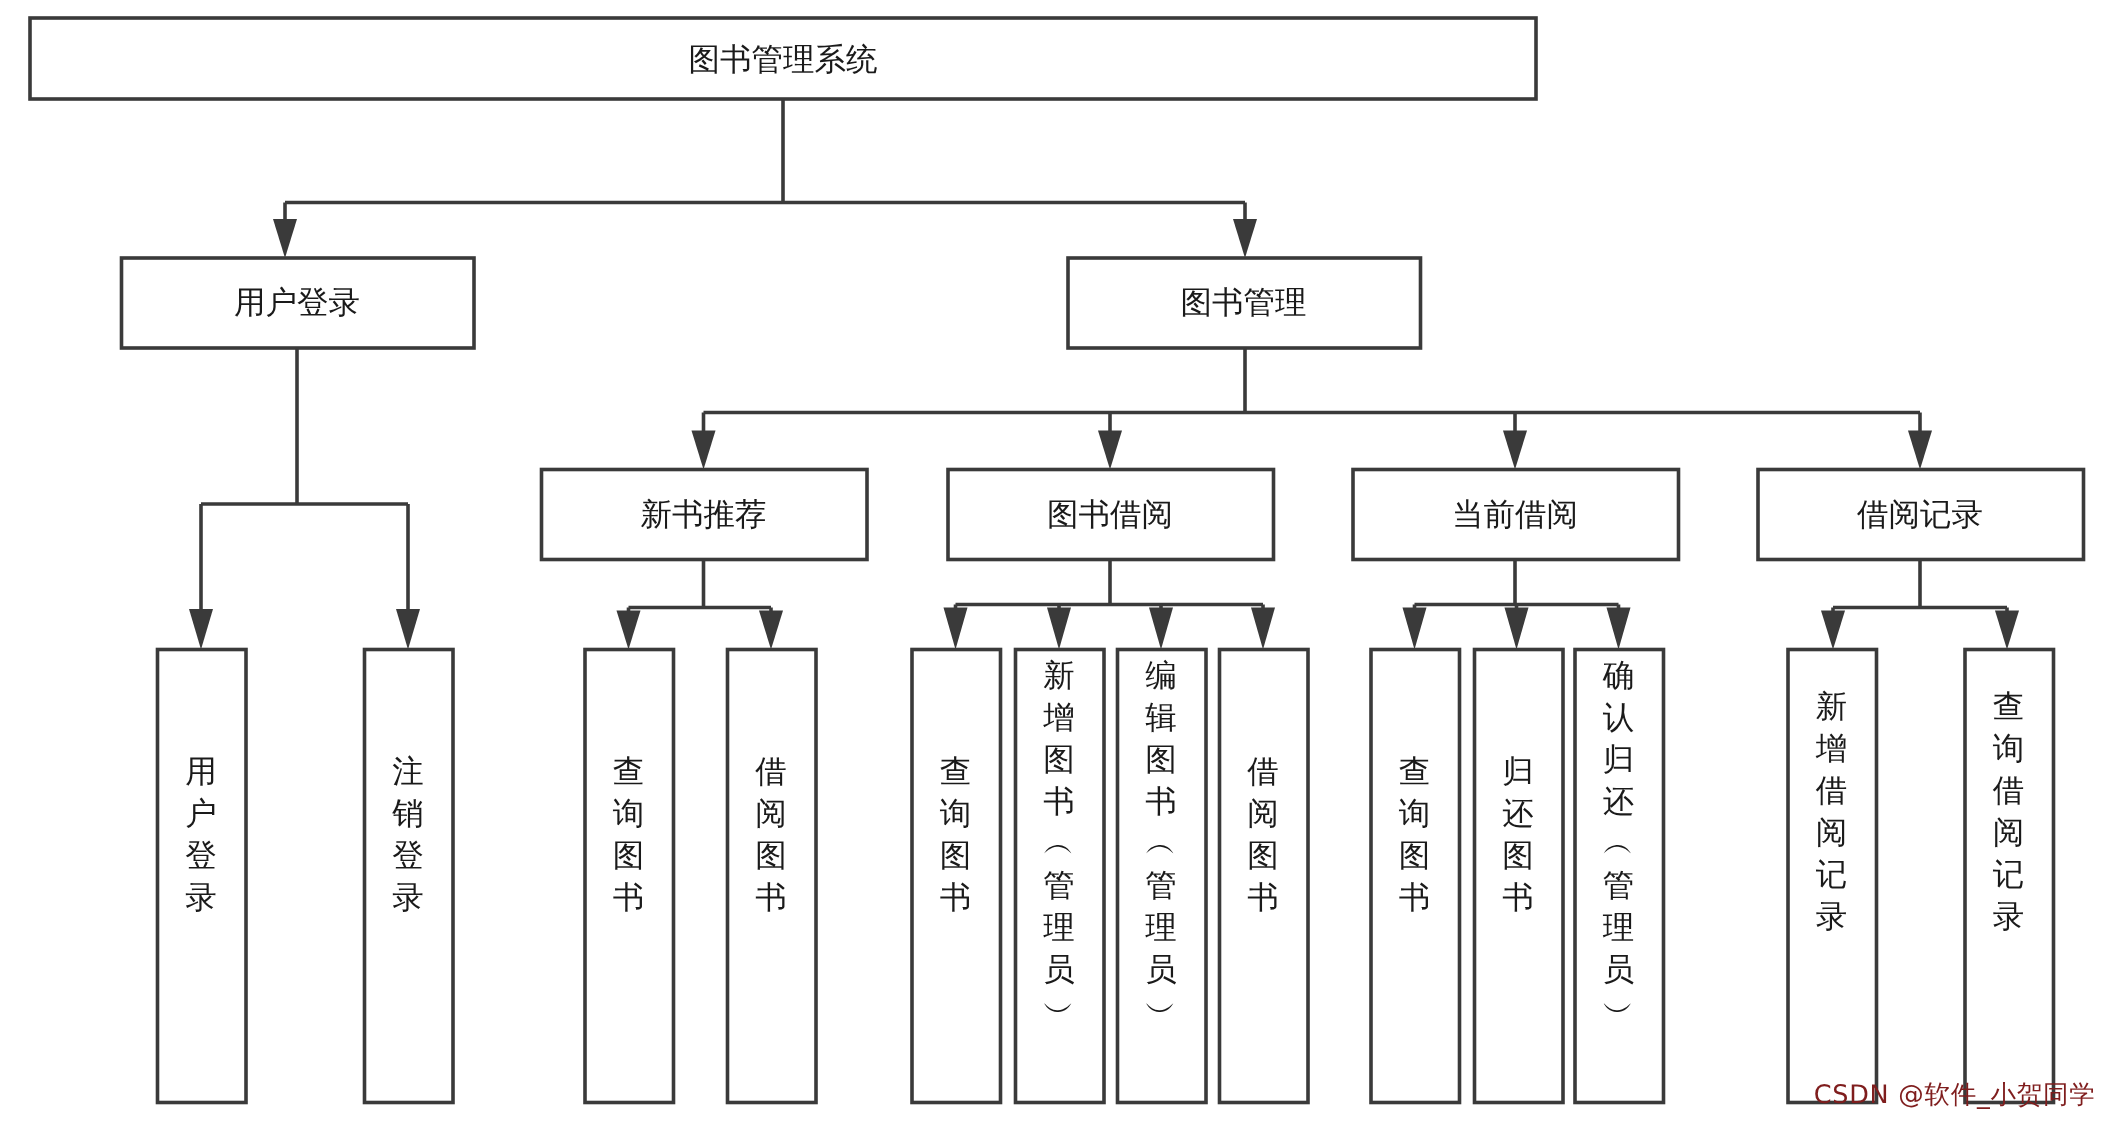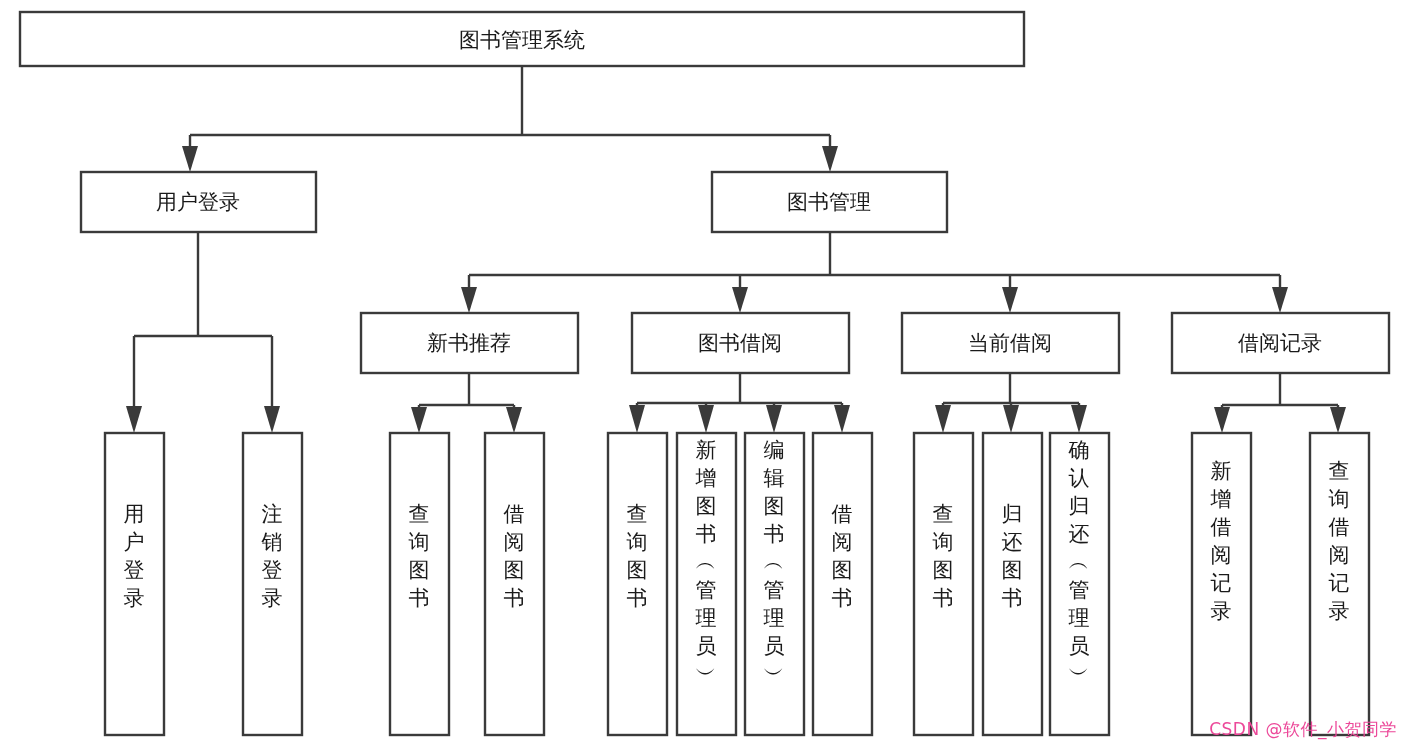--- a/index.html
+++ b/index.html
@@ -49,21 +49,21 @@
     fill: #1a1a1a;
     font-size: 21px;
     font-family: "DejaVu Sans", "Liberation Sans", sans-serif;
     text-anchor: middle;
   }
   .watermark {
     position: absolute;
     right: 8px;
     bottom: 6px;
     font-size: 17px;
-    color: #ec4899;
+    color: #7f1d1d;
     font-family: "DejaVu Sans", "Liberation Sans", sans-serif;
     white-space: nowrap;
     letter-spacing: 0.5px;
     pointer-events: none;
   }
 </style>
 </head>
 <body>
 
 <div id="canvas">

